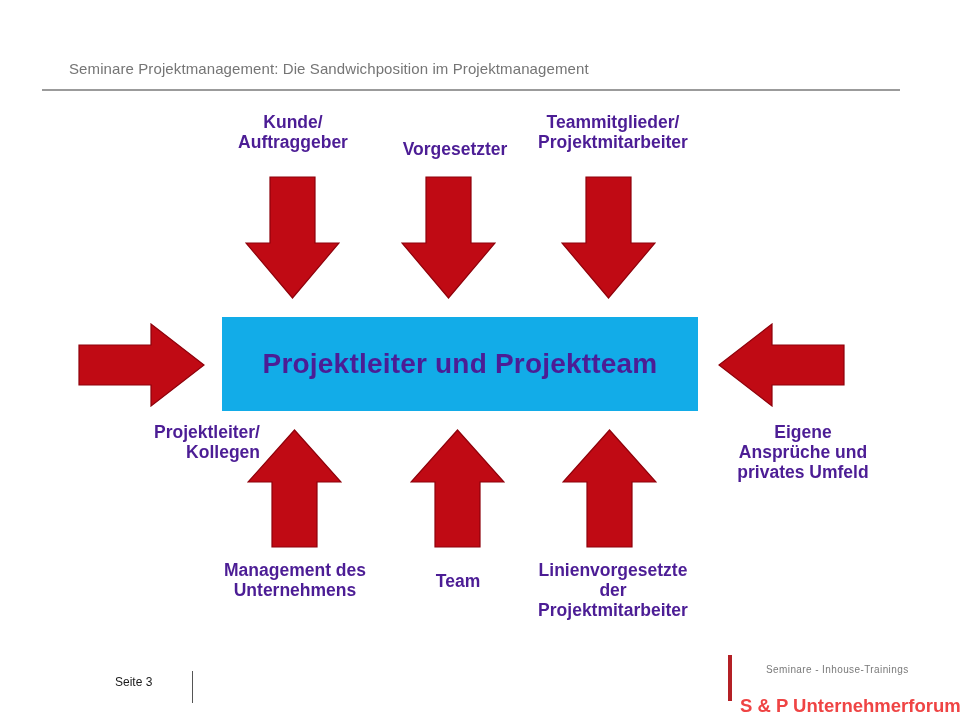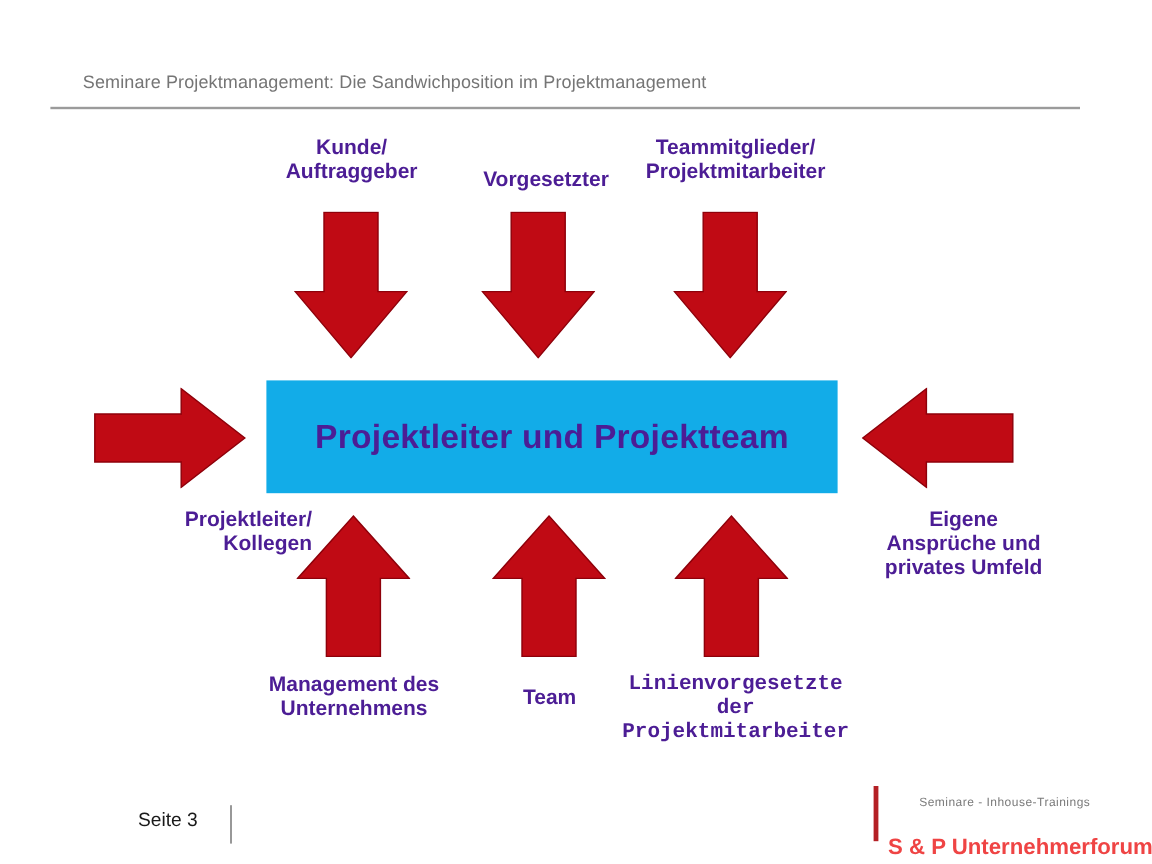--- a/index.html
+++ b/index.html
@@ -34,21 +34,21 @@
     text-align: center;
     white-space: pre-line;
   }
   .lbl-kunde          { left: 193px; top: 112px; width: 200px; }
   .lbl-vorgesetzter   { left: 355px; top: 139px; width: 200px; }
   .lbl-teammitglieder { left: 503px; top: 112px; width: 220px; }
   .lbl-projektleiter  { left: 80px;  top: 422px; width: 180px; text-align: right; }
   .lbl-eigene         { left: 708px; top: 422px; width: 190px; }
   .lbl-management     { left: 195px; top: 560px; width: 200px; }
   .lbl-team           { left: 398px; top: 571px; width: 120px; }
-  .lbl-linien         { left: 500px; top: 560px; width: 226px; font-family: Liberation Mono, monospace; }
+  .lbl-linien         { left: 500px; top: 560px; width: 226px; }
 
   .arrow svg { display: block; }
   .arrow polygon { fill: #C00A14; stroke: #8E000A; stroke-width: 1.2; }
   .arr-down-1 { left: 245px; top: 176px; }
   .arr-down-2 { left: 401px; top: 176px; }
   .arr-down-3 { left: 561px; top: 176px; }
   .arr-left-side  { left: 78px;  top: 323px; }
   .arr-right-side { left: 718px; top: 323px; }
   .arr-up-1 { left: 247px; top: 429px; }
   .arr-up-2 { left: 410px; top: 429px; }
@@ -59,21 +59,21 @@
     background: #12ACE8;
     display: flex; align-items: center; justify-content: center;
   }
   .center-box-label {
     color: #4c1d95; font-weight: bold; font-size: 28px;
     letter-spacing: 0.2px; white-space: nowrap;
   }
 
   .page-number {
     left: 115px; top: 675px;
-    font-size: 16px; color: #1a1a1a;
+    font-size: 12px; color: #1a1a1a;
   }
   .footer-divider {
     left: 192px; top: 671px; width: 1px; height: 32px;
     background: #555555;
   }
   .logo-bar {
     left: 728px; top: 655px; width: 4px; height: 46px;
     background: #B42025;
   }
   .logo-title {

